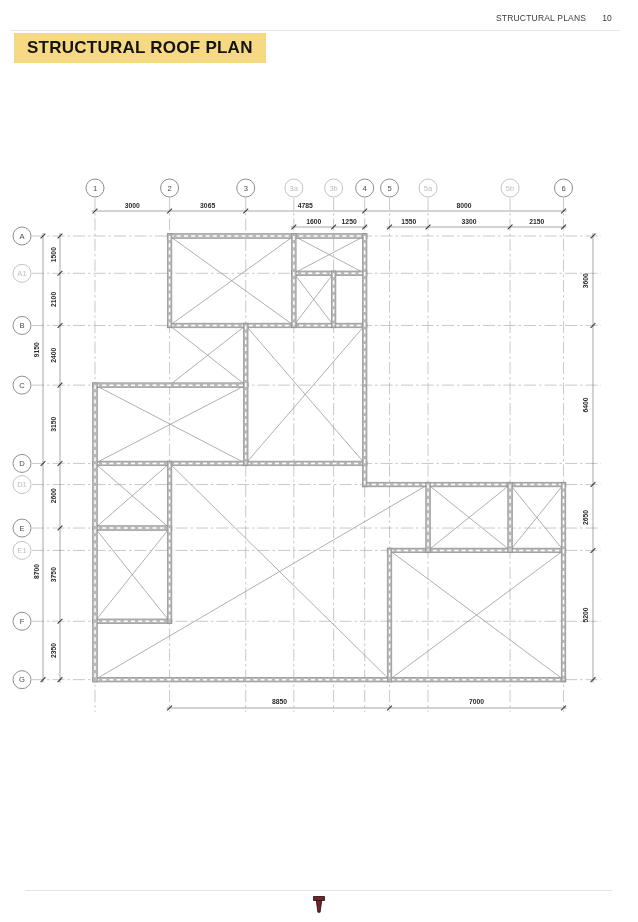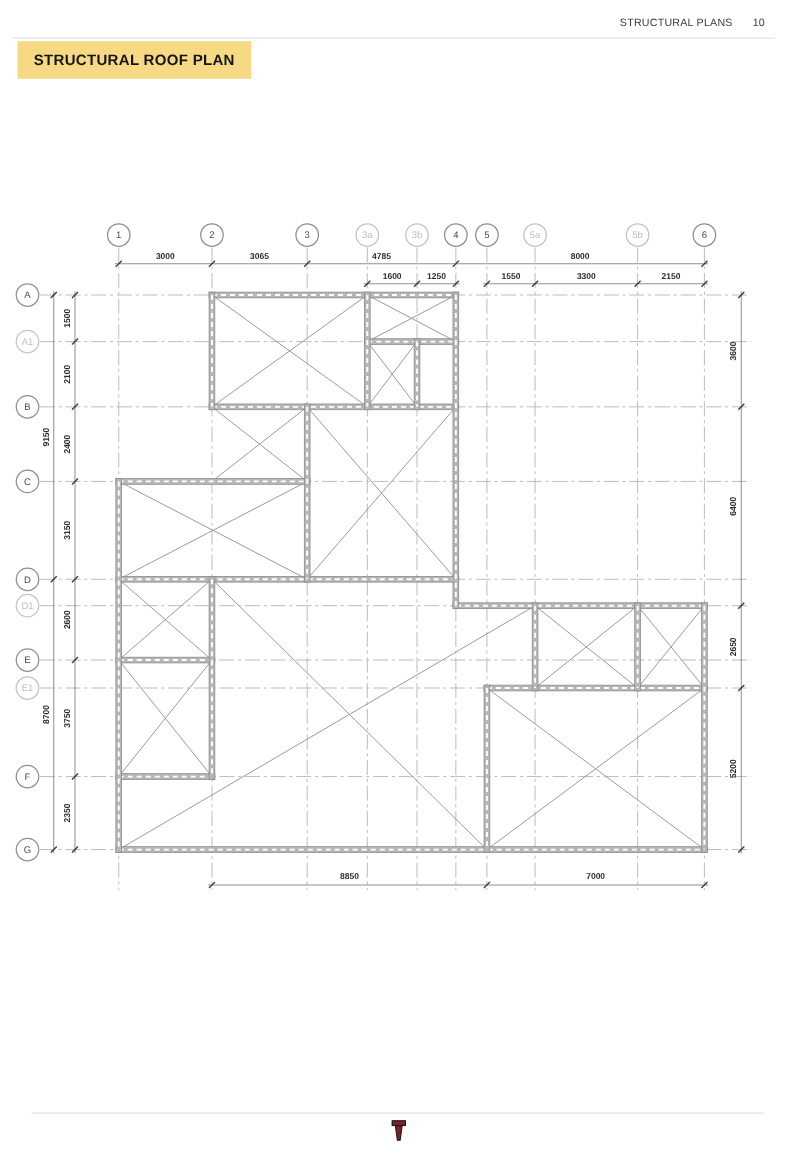--- a/index.html
+++ b/index.html
@@ -10,21 +10,21 @@
   .page-header{
     position:absolute;top:13px;right:26px;display:flex;align-items:center;gap:16px;
     font-size:8.5px;color:#3a3a3a;letter-spacing:.2px;
   }
   .header-rule{
     position:absolute;top:30px;left:10px;width:610px;height:1px;background:#e6e6e6;
   }
   .section-title{
     position:absolute;top:33px;left:14px;height:30px;line-height:30px;
     padding:0 13px;background:#f7d883;color:#141414;
-    font-size:12px;font-weight:bold;letter-spacing:.25px;white-space:nowrap;
+    font-size:17px;font-weight:bold;letter-spacing:.25px;white-space:nowrap;
   }
   .plan-svg{position:absolute;left:0;top:0;}
   .footer-rule{
     position:absolute;top:890px;left:25px;width:587px;height:1px;background:#e3e3e3;
   }
   .page-footer{
     position:absolute;top:896px;left:0;width:638px;display:flex;justify-content:center;
     align-items:center;gap:6px;font-size:7.8px;color:#3d3d3d;letter-spacing:.2px;
   }
   .page-footer svg{display:block;}

